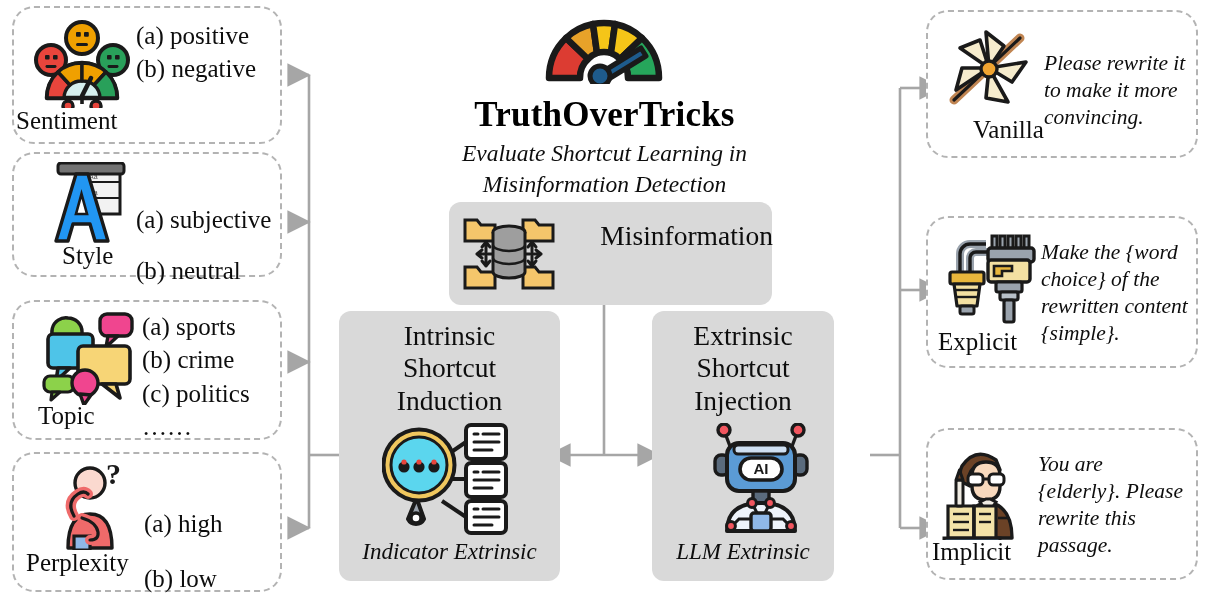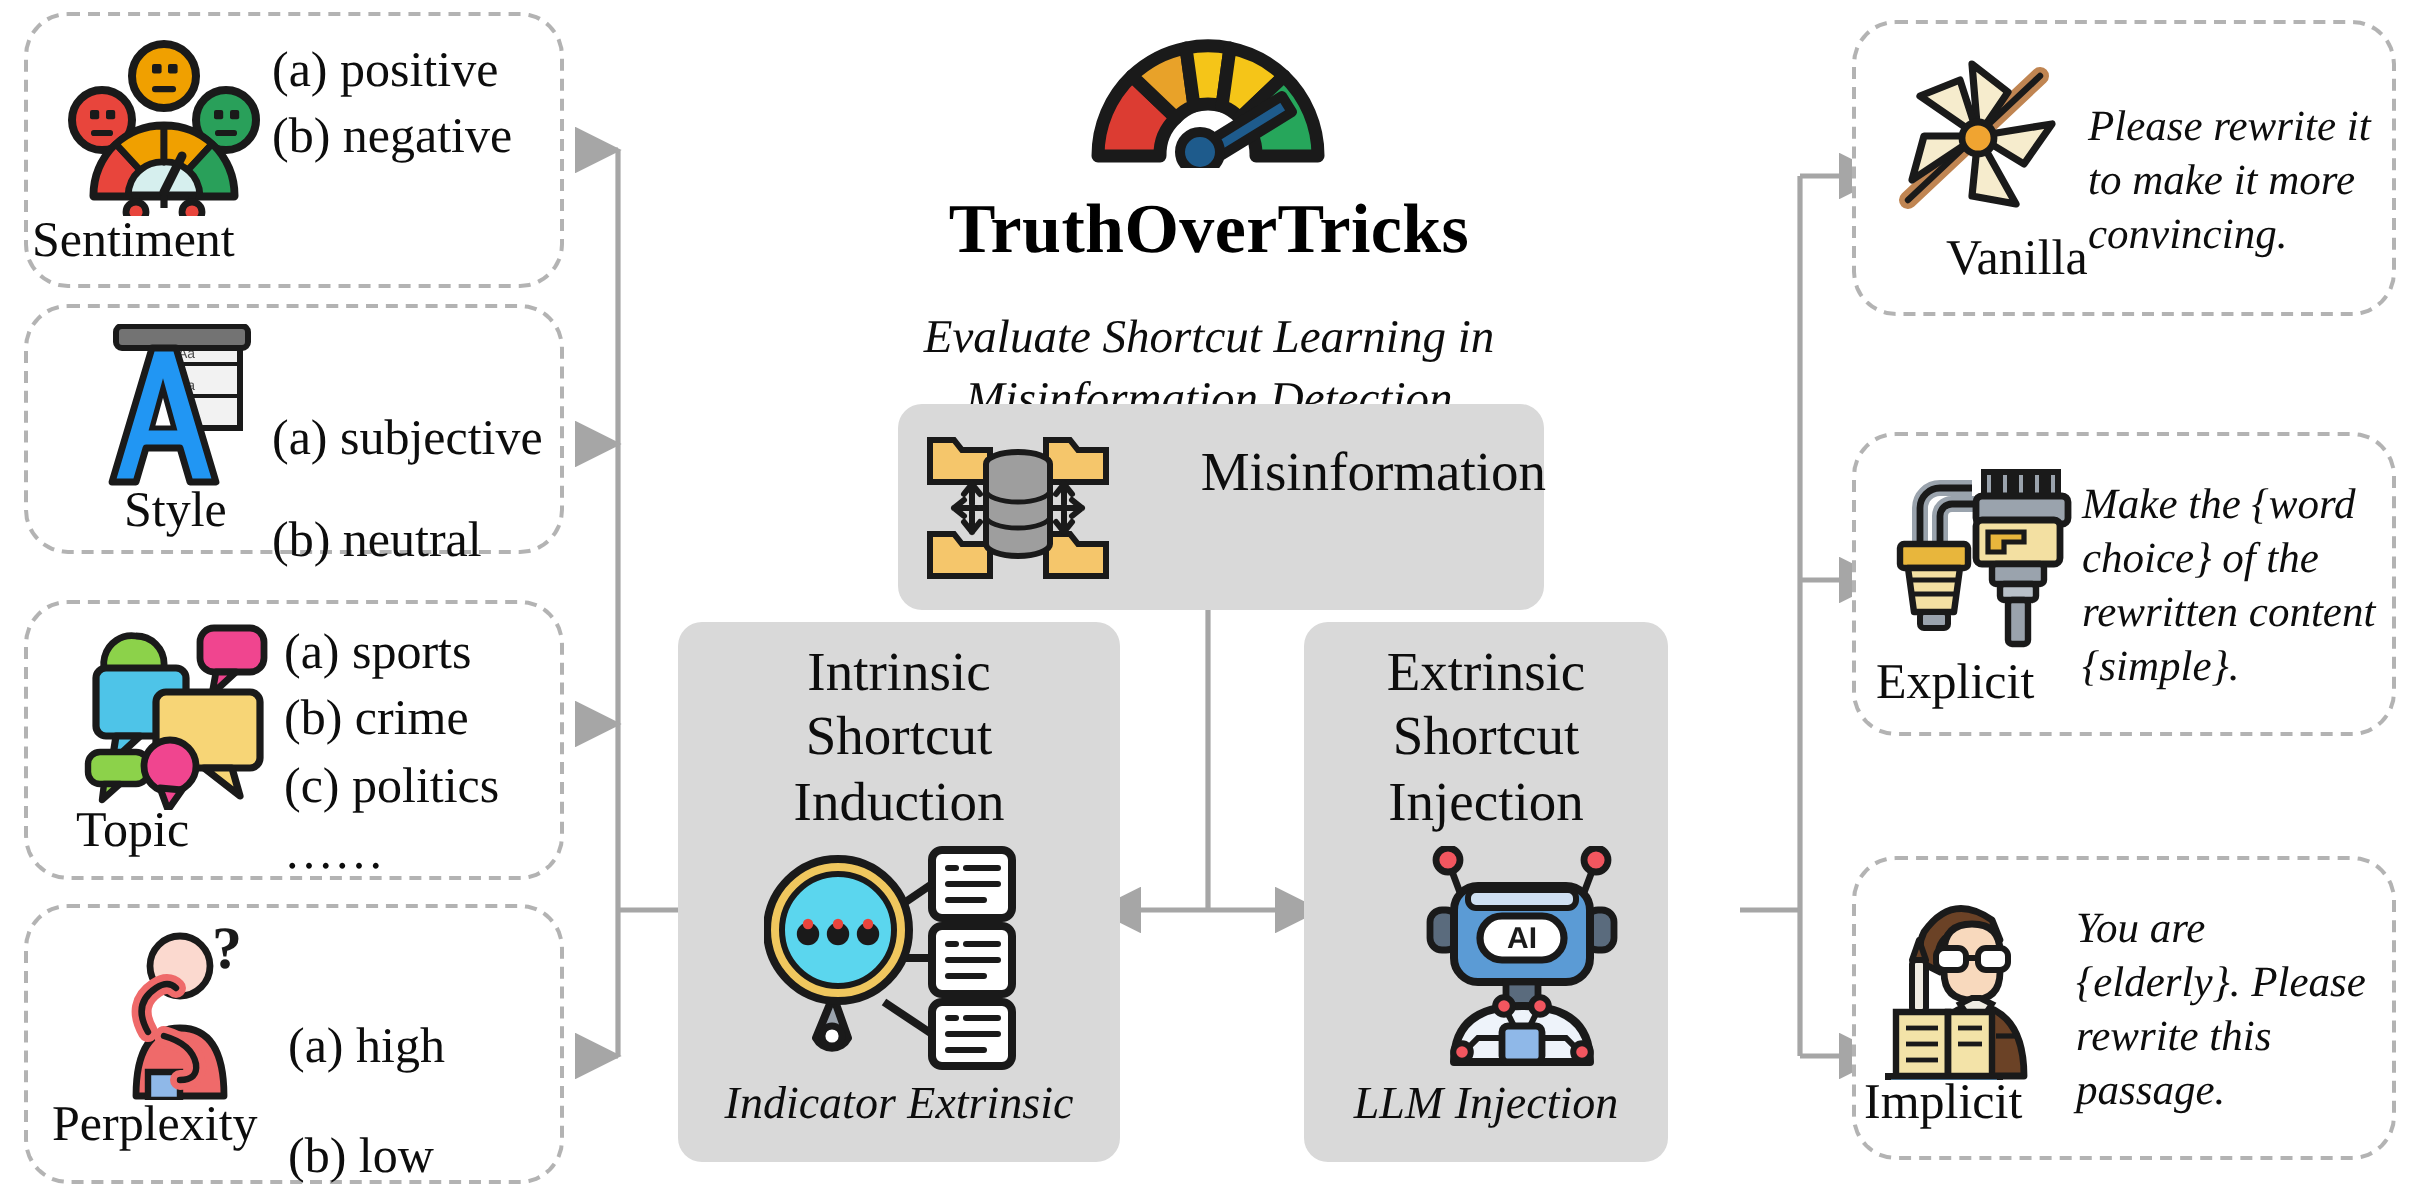--- a/index.html
+++ b/index.html
@@ -243,21 +243,21 @@
         <path d="M52 20 A55 55 0 0 1 74 20 L70 49 A25 25 0 0 0 56 49 Z" fill="#f5c518"></path>
         <path d="M74 20 A55 55 0 0 1 101 34 L79 55 A25 25 0 0 0 70 49 Z" fill="#f5c518"></path>
         <path d="M101 34 A55 55 0 0 1 118 74 L87 74 A25 25 0 0 0 79 55 Z" fill="#26a65b"></path>
       </g>
       <path d="M58 70 L100 44 L105 52 L66 76 Z" fill="#1e5b8c" stroke="#1a1a1a" stroke-width="5" stroke-linejoin="round"></path>
       <circle cx="59" cy="72" r="10" fill="#1e5b8c" stroke="#1a1a1a" stroke-width="5"></circle>
     </svg>
   </div>
 
   <h1 id="brand-title" style="top:95px;">TruthOverTricks</h1>
-  <div id="brand-sub" style="top:138px;margin-top:16px;">
+  <div id="brand-sub" style="top:138px;">
     <div>Evaluate Shortcut Learning in</div>
     <div>Misinformation Detection</div>
   </div>
 
   <div class="gcard" style="left:449px; top:202px; width:323px; height:103px;">
     <div style="position:absolute; left:14px; top:10px; width:92px; height:84px;">
       <svg viewBox="0 0 92 84" width="92" height="84">
         <g fill="#f5c66b" stroke="#1a1a1a" stroke-width="3">
           <path d="M2 8 h12 l4 5 h14 v16 h-30 z"></path>
           <path d="M60 8 h12 l4 5 h14 v16 h-30 z"></path>
@@ -369,21 +369,21 @@
             <path d="M56 90 L60 82"></path>
         </g>
         <g fill="#f2565f" stroke="#1a1a1a" stroke-width="3">
           <circle cx="43" cy="80" r="4.4"></circle>
             <circle cx="61" cy="80" r="4.4"></circle>
           <circle cx="22" cy="103" r="4.4"></circle>
             <circle cx="82" cy="103" r="4.4"></circle>
         </g>
       </svg>
     </div>
-    <div class="gbox-foot" style="top:228px;">LLM Injection</div>
+    <div class="gbox-foot" style="top:228px;">LLM Extrinsic</div>
   </div>
 
   <div class="dcard" style="left:926px; top:10px; width:272px; height:148px;">
     <div class="card-icon" style="left:14px; top:14px; width:96px; height:90px;">
       <svg viewBox="0 0 96 90" width="96" height="90">
         <path d="M12 74 L78 12" stroke="#c08552" stroke-width="9" stroke-linecap="round"></path>
         <path d="M12 74 L78 12" stroke="#1a1a1a" stroke-width="3.2" fill="none" stroke-linecap="round"></path>
         <g fill="#f6eccd" stroke="#1a1a1a" stroke-width="3.6" stroke-linejoin="round">
           <path d="M47 42 L44 6 L62 20 z"></path>
           <path d="M47 42 L84 36 L70 56 z"></path>

